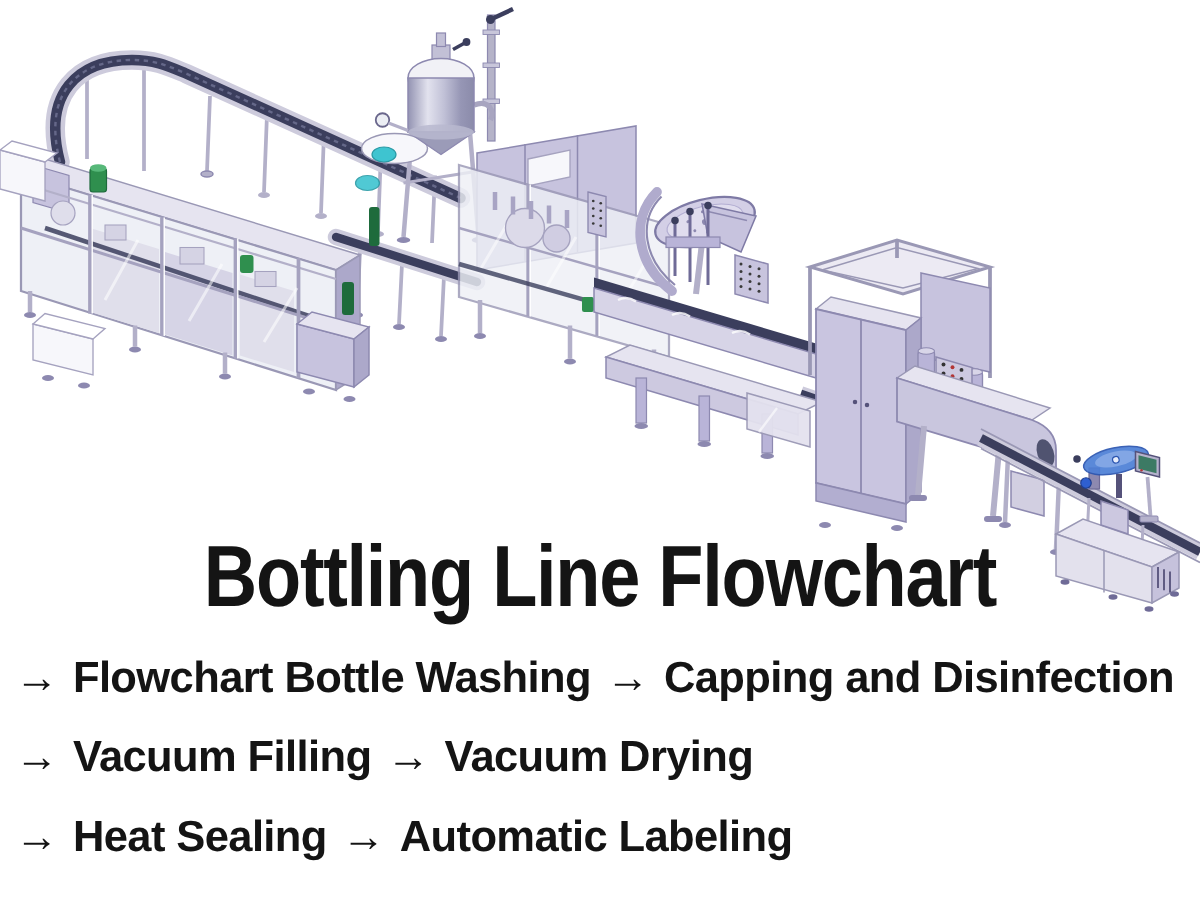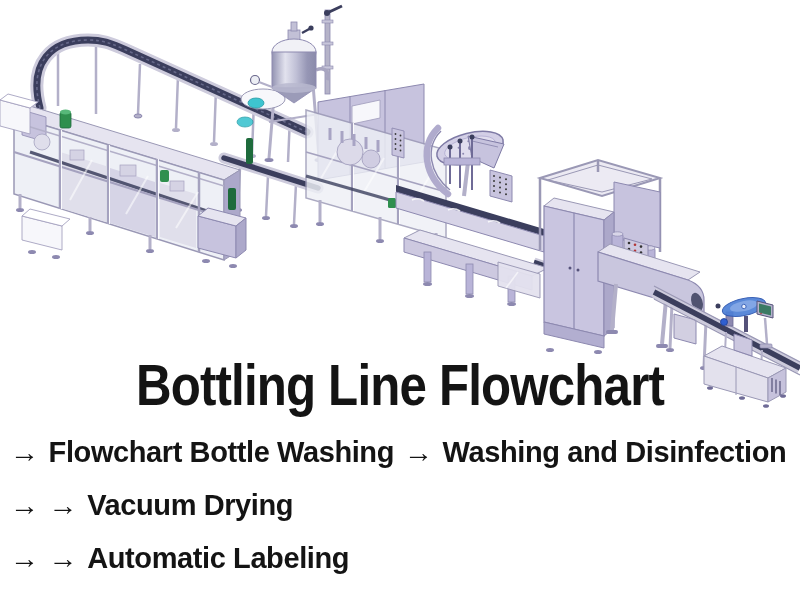--- a/index.html
+++ b/index.html
@@ -343,26 +343,28 @@
     </g>
   </svg>
 
   <div class="title">Bottling Line Flowchart</div>
 
   <div class="flow">
     <div class="flow-line">
       <span class="arrow">→</span>
       <span class="step">Flowchart Bottle Washing</span>
       <span class="arrow">→</span>
-      <span class="step">Washing and Disinfection</span>
+      <span class="step">Capping and Disinfection</span>
     </div>
     <div class="flow-line">
       <span class="arrow">→</span>
+      <span class="step">Vacuum Filling</span>
       <span class="arrow">→</span>
       <span class="step">Vacuum Drying</span>
     </div>
     <div class="flow-line">
       <span class="arrow">→</span>
+      <span class="step">Heat Sealing</span>
       <span class="arrow">→</span>
       <span class="step">Automatic Labeling</span>
     </div>
   </div>
 </div>
 
 </body></html>

